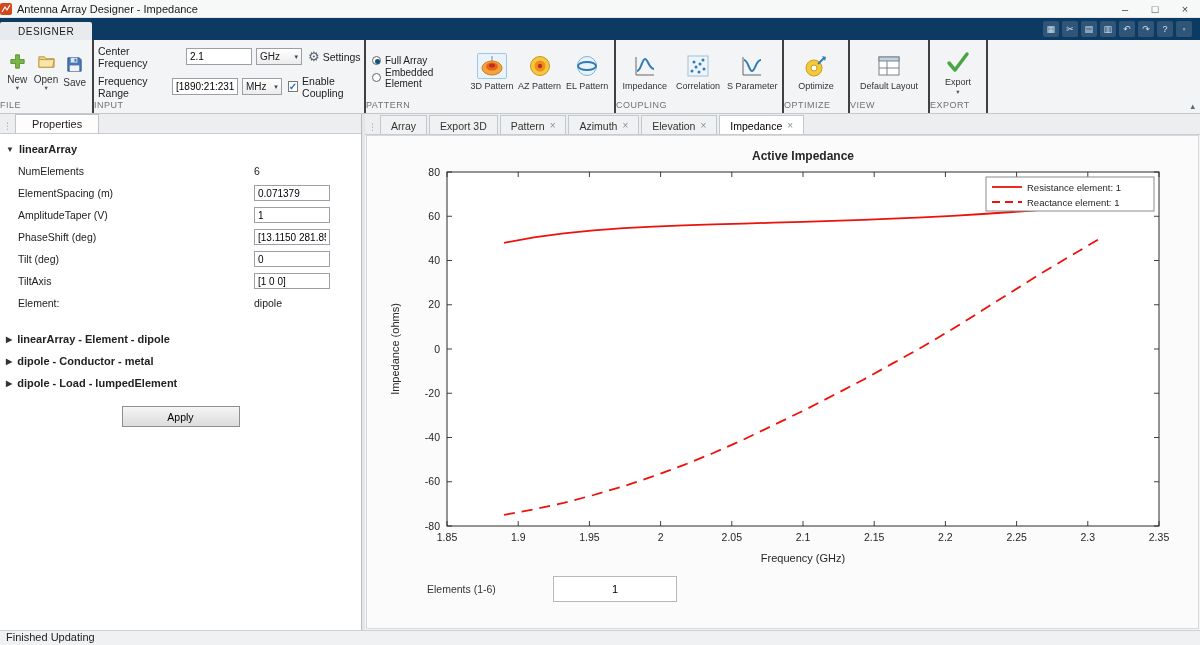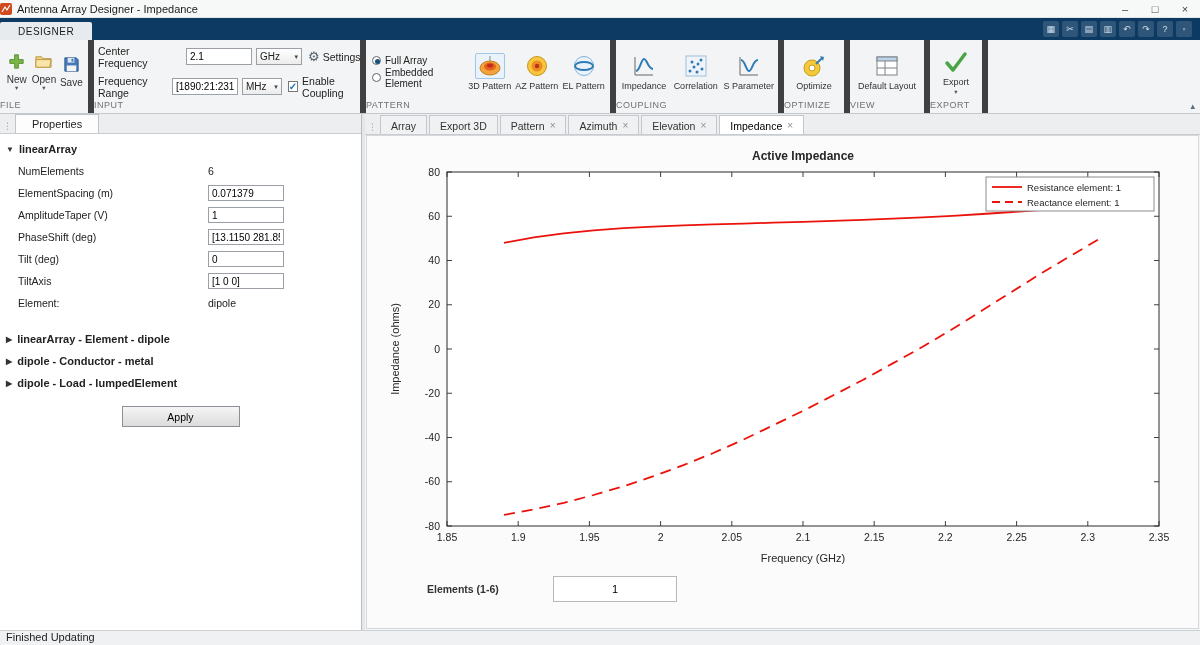--- a/index.html
+++ b/index.html
@@ -19,21 +19,21 @@
   .ribbon-band { height:22px; background:#0d3a62; display:flex; align-items:flex-end; position:relative; }
   .ribbon-tab { margin-left:0; background:#e7ebee; color:#1a1a1a; font-size:10px;
                 padding:4px 18px 3px 18px; letter-spacing:0.5px; border-radius:2px 2px 0 0; }
   .qa-icons { position:absolute; right:8px; top:3px; display:flex; gap:3px; }
   .qa-icon { width:16px; height:16px; background:rgba(255,255,255,0.14); border-radius:2px;
              color:#cfe0ee; font-size:9px; display:flex; align-items:center; justify-content:center; }
 
   
   .toolbar { height:74px; background:#f3f4f5; border-bottom:1px solid #c3c8cc;
              display:flex; position:relative; }
-  .tb-group { height:100%; border-right:6px solid #404040; display:flex; flex-direction:column; }
+  .tb-group { height:100%; border-right:2px solid #404040; display:flex; flex-direction:column; }
   .tb-content { flex:1; display:flex; align-items:center; padding:3px 4px 0 4px; }
   .tb-caption { height:13px; text-align:left; font-size:9px; color:#6d7378;
                 letter-spacing:0.5px; padding-bottom:2px; }
   .tb-filler { flex:1; }
   .collapse-btn { position:absolute; right:5px; bottom:2px; color:#5a6b7a; font-size:9px; }
 
   .small-btn { width:29px; display:flex; flex-direction:column; align-items:center; cursor:default; }
   .sb-label { font-size:10px; color:#333; margin-top:1px; }
   .sb-caret { font-size:6.5px; color:#555; line-height:6px; }
 
@@ -77,21 +77,21 @@
                   display:flex; align-items:flex-end; }
   .drag-dots { color:#9aa0a6; font-size:9px; padding:0 3px 2px 3px; }
   .panel-tab { background:#fdfdfd; border:1px solid #c0c4c8; border-bottom:none; height:19px;
                padding:3px 16px 0 16px; font-size:11px; }
 
   .panel-body { flex:1; padding-top:4px; overflow:hidden; }
   .tree-root, .tree-section { display:flex; align-items:center; gap:5px; padding:5px 6px;
                font-weight:bold; font-size:11px; }
   .tree-arrow { font-size:8px; color:#333; }
   .prop-row { height:22px; display:flex; align-items:center; }
-  .prop-label { padding-left:18px; width:208px; font-size:10.5px; color:#222; }
+  .prop-label { padding-left:18px; width:254px; font-size:10.5px; color:#222; }
   .prop-value { font-size:10.5px; color:#222; }
   .prop-input { width:76px; height:16px; border:1px solid #9aa0a6; font-size:10px; padding:1px 3px;
                 font-family:"Liberation Sans", sans-serif; background:#fff; overflow:hidden; }
   .sect-gap { height:14px; }
   .apply-btn { display:block; margin:12px auto 0 auto; width:118px; height:21px; font-size:10.5px;
                background:linear-gradient(#f5f5f5,#dcdcdc); border:1px solid #8a9096;
                font-family:"Liberation Sans", sans-serif; }
 
   
   .doc-tabbar { height:21px; background:#eceeef; border-bottom:1px solid #c8ccd0;
@@ -103,21 +103,21 @@
   .tab-close { color:#8a9096; font-size:10px; line-height:10px; }
 
   .figure-area { flex:1; background:#fbfbfc; border:1px solid #d6d9dc; margin:0 1px 1px 1px;
                  padding:4px 0 0 2px; position:relative; }
   svg text.tick { font-family:"Liberation Sans", sans-serif; font-size:10.5px; fill:#262626; }
   svg text.chart-title { font-family:"Liberation Sans", sans-serif; font-size:12px; font-weight:bold; fill:#262626; }
   svg text.axis-label { font-family:"Liberation Sans", sans-serif; font-size:11px; fill:#262626; }
   svg text.legend-text { font-family:"Liberation Sans", sans-serif; font-size:9.5px; fill:#262626; }
 
   .elements-row { display:flex; align-items:center; padding-left:58px; margin-top:2px; }
-  .elements-label { font-size:10.5px; color:#333; width:90px;font-weight:bold; }
+  .elements-label { font-size:10.5px; color:#333; width:90px; }
   .elements-input { margin-left:36px; width:124px; height:26px; text-align:center; font-size:11px;
                     border:1px solid #b5b9bd; background:#fff;
                     font-family:"Liberation Sans", sans-serif; }
 
   
   .statusbar { height:15px; background:#f0f1f2; border-top:1px solid #cdd1d4; display:flex;
                align-items:flex-start; padding-left:6px; font-size:11px; color:#222; }
 </style>
 </head>
 <body>

